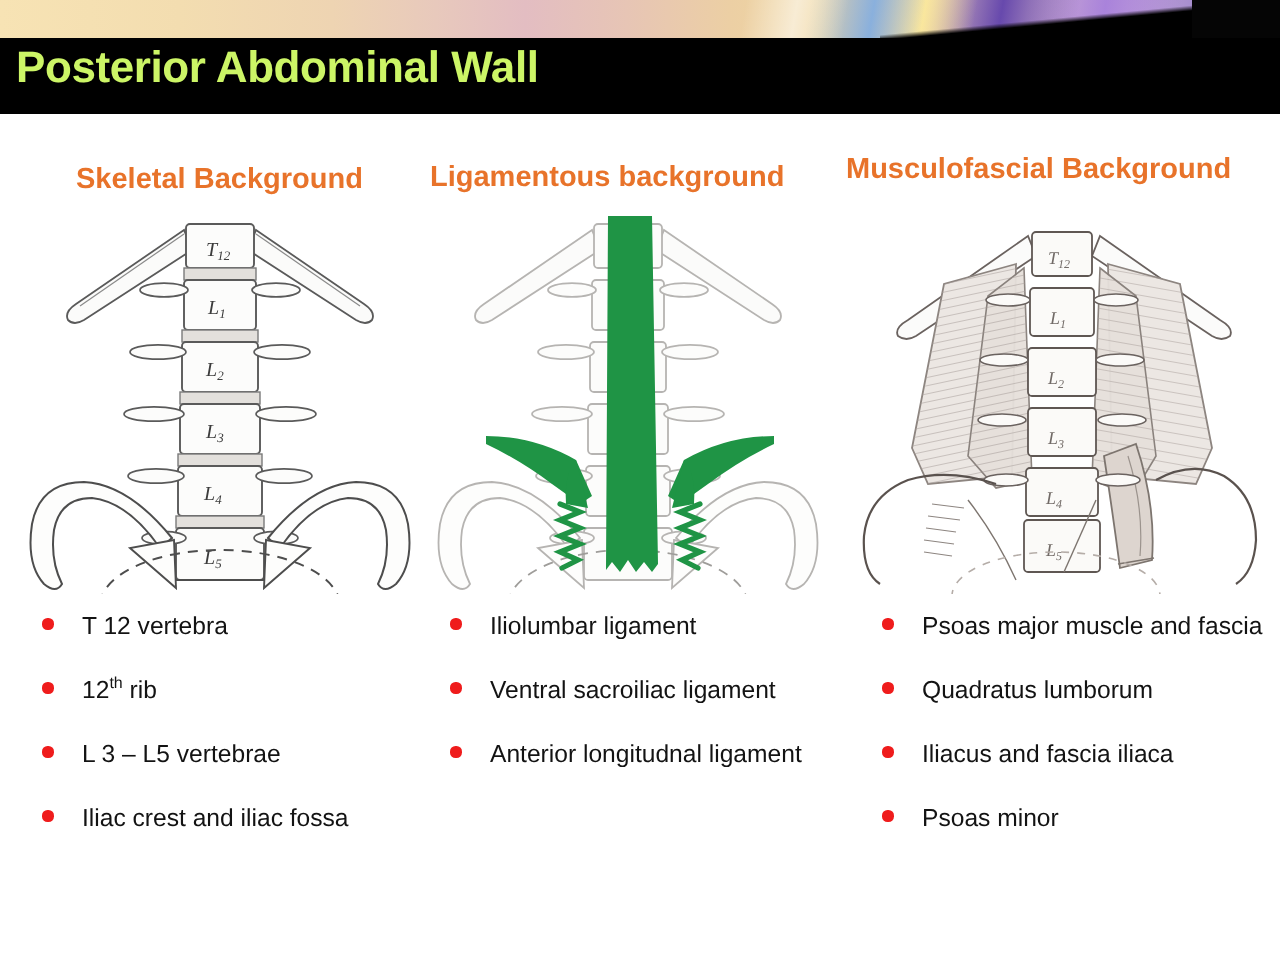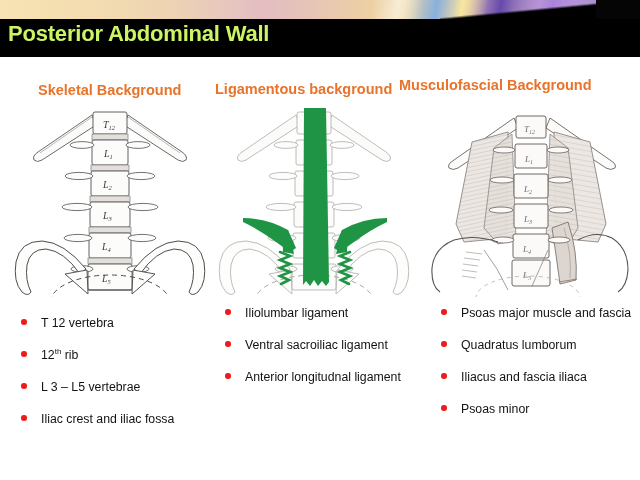--- a/index.html
+++ b/index.html
@@ -80,38 +80,38 @@
   .section-heading {
     position: absolute;
     font-size: 14.5px;
     font-weight: bold;
     color: #e8732a;
     white-space: nowrap;
     font-family: "Liberation Sans", sans-serif;
   }
   #heading-skeletal      { left: 38px;  top: 82px; text-align: right; }
   #heading-ligamentous   { left: 215px; top: 81px; }
-  #heading-muscular      { left: 399px; top: 77px; }
+  #heading-muscular      { left: 423px; top: 77px; }
 
   
   .figure {
     position: absolute;
     top: 102px;
   }
   #figure-skeletal    { left: 8px;   width: 205px; height: 195px; }
   #figure-ligamentous { left: 212px; width: 205px; height: 195px; }
   #figure-muscular    { left: 428px; width: 208px; height: 195px; }
   .figure svg { display: block; }
 
   
   .bullet-col {
     position: absolute;
     top: 306px;
   }
-  #bullets-skeletal    { left: 16px;  width: 200px; margin-top: 10px; }
+  #bullets-skeletal    { left: 16px;  width: 200px; }
   #bullets-ligamentous { left: 220px; width: 200px; }
   #bullets-muscular    { left: 436px; width: 200px; }
 
   .bullet-item {
     position: relative;
     padding-left: 25px;
     margin-bottom: 17px;
     font-size: 12.3px;
     line-height: 15px;
     color: #131313;

